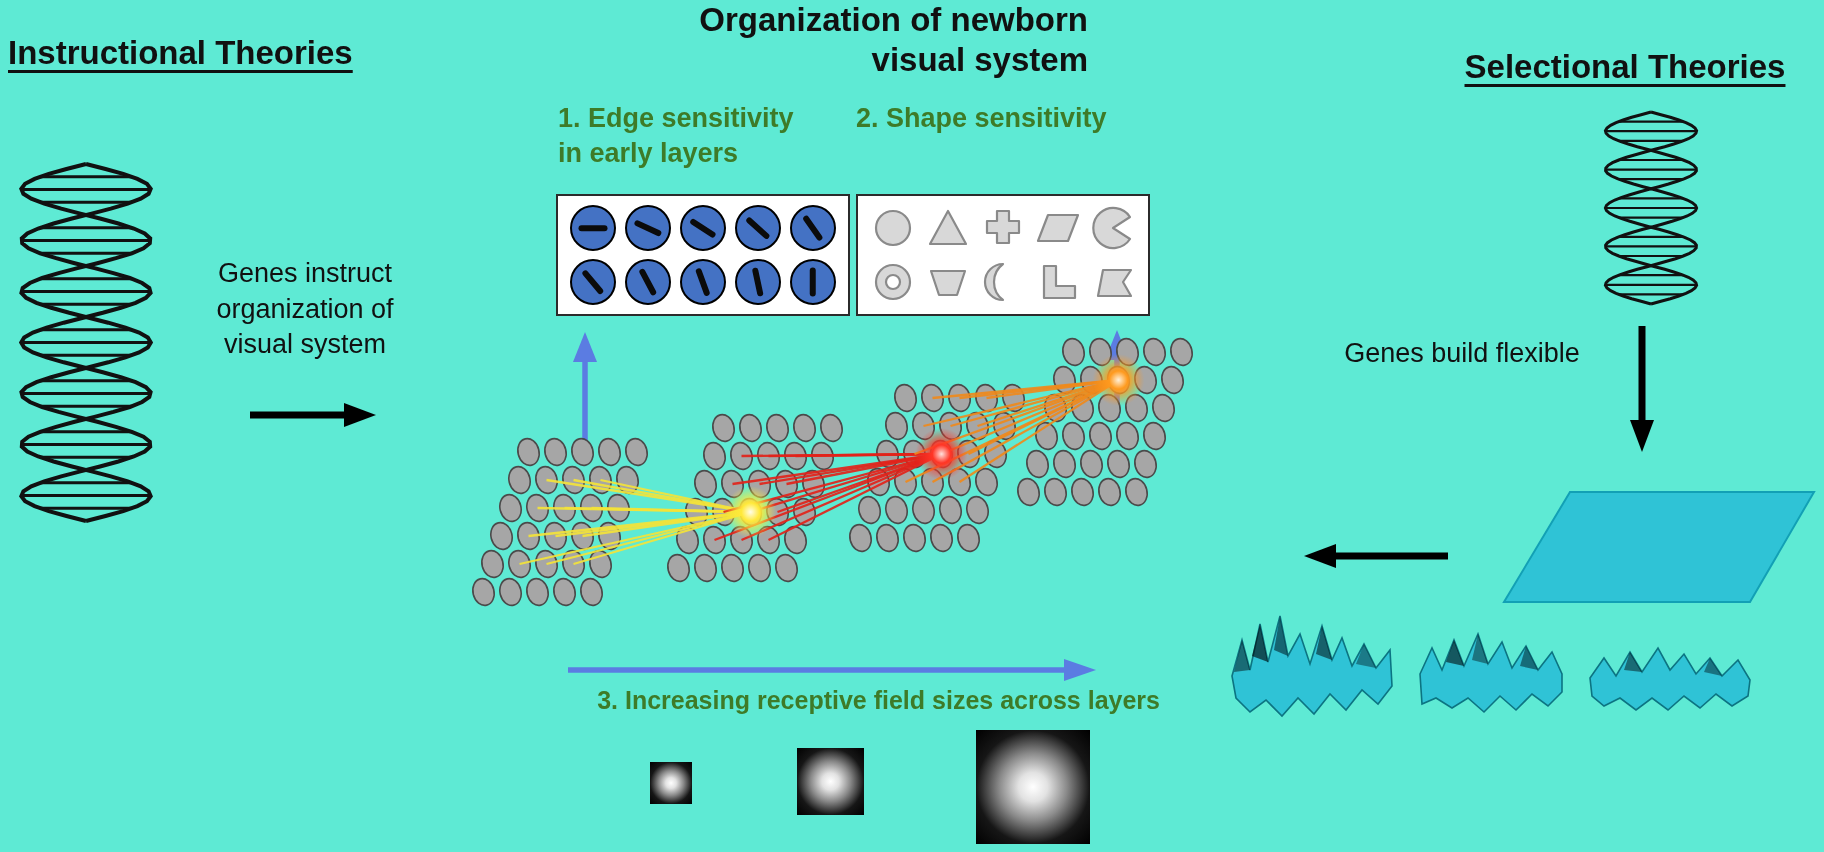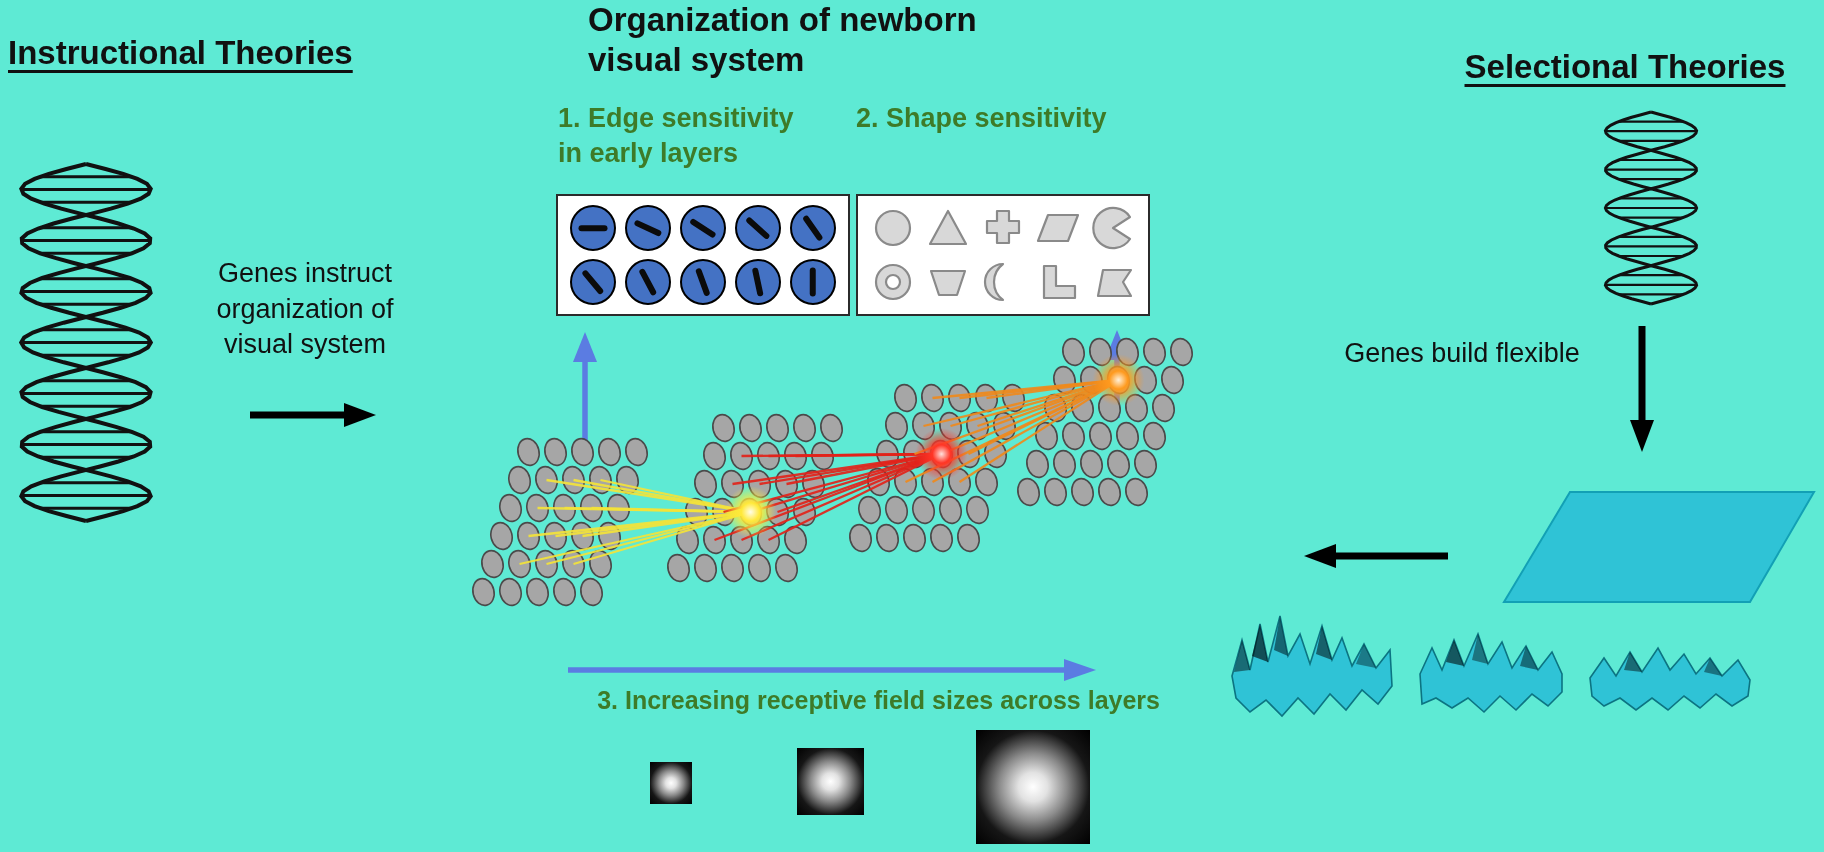--- a/index.html
+++ b/index.html
@@ -1,21 +1,21 @@
 <!DOCTYPE html>
 <html><head>
 <meta charset="utf-8">
 <style>
   html,body{margin:0;padding:0;background:#fff;}
   #canvas{position:relative;width:1824px;height:852px;background:#5eead4;overflow:hidden;
           font-family:Liberation Sans, sans-serif;color:#111;}
   .abs{position:absolute;}
   .heading{font-size:33px;font-weight:bold;text-decoration:underline;
            text-decoration-thickness:3px;text-underline-offset:6px;white-space:nowrap;}
-  .title{font-size:33px;font-weight:bold;text-align:left;line-height:1.2;}
+  .title{font-size:33px;font-weight:bold;text-align:right;line-height:1.2;}
   .green-label{font-size:27px;font-weight:bold;color:#3e7b28;line-height:1.3;white-space:nowrap;margin-top:17px;}
   .body-text{font-size:27px;text-align:center;line-height:1.32;}
   .unit-box{position:absolute;border:2px solid #2b2b2b;background:#fff;
             display:flex;flex-direction:column;gap:8px;padding:9px 12px;box-sizing:content-box;}
   .unit-row{display:flex;gap:9px;}
   .edge-unit{position:relative;width:46px;height:46px;border-radius:50%;
              border:2.5px solid #000;box-sizing:border-box;}
   .edge-bar{position:absolute;left:50%;top:50%;width:29px;height:5.5px;background:#0b0b0b;border-radius:3px;}
   .shape-icon{width:46px;height:46px;display:block;}
   .rf-blob{position:absolute;background:#000;

